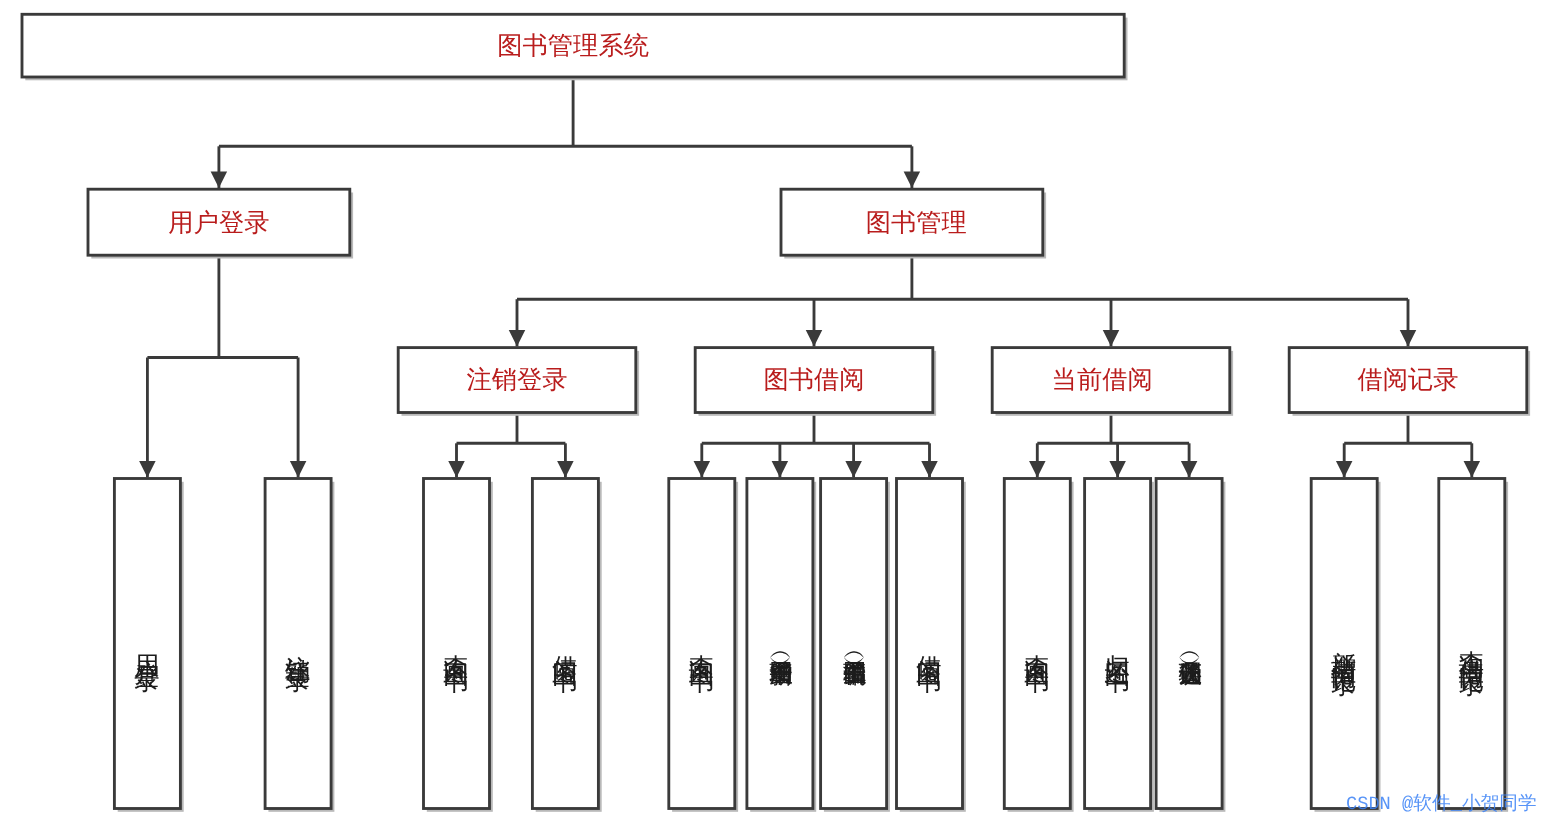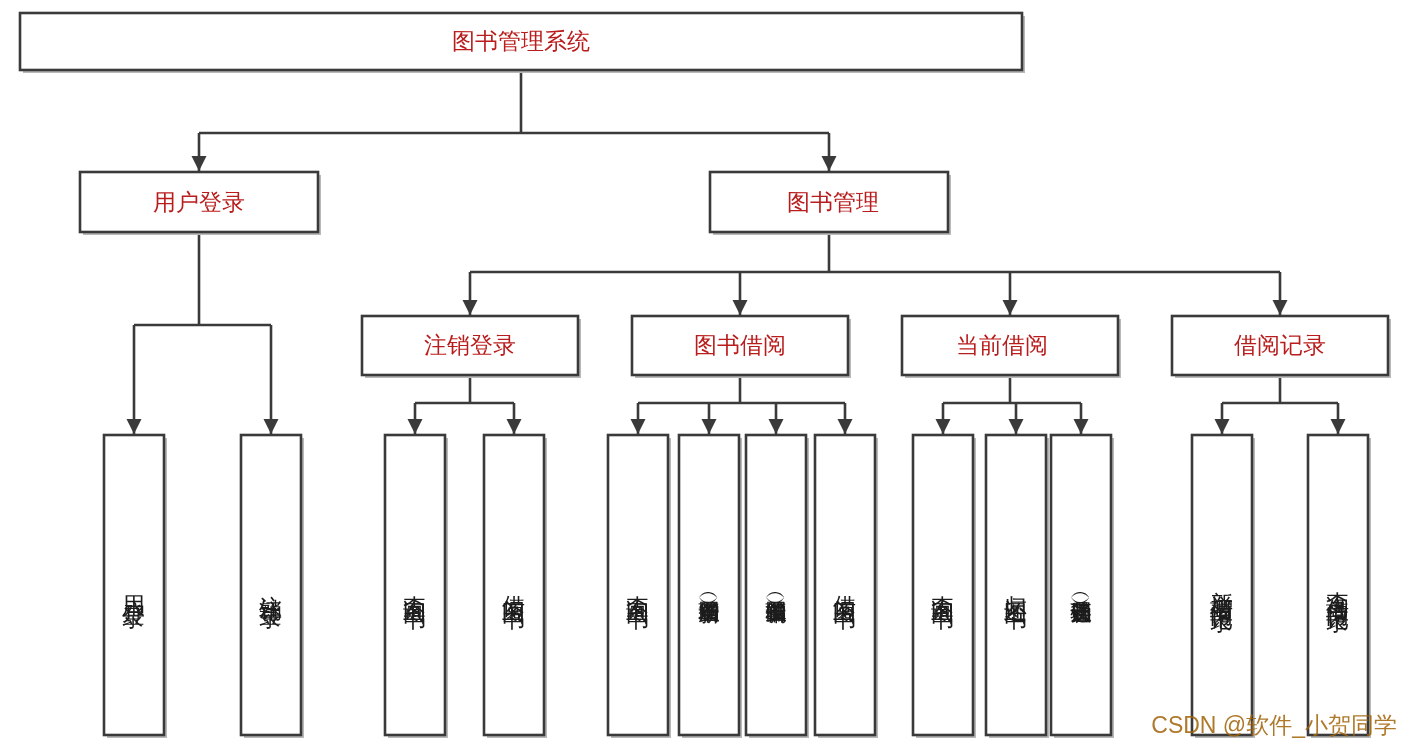--- a/index.html
+++ b/index.html
@@ -73,23 +73,23 @@
   .hlabel-text {
     font-family: Liberation Mono, monospace;
     font-size: 23px;
     color: #b91c1c;
     white-space: nowrap;
   }
   #watermark {
     position: absolute;
     right: 8px;
     bottom: 6px;
-    font-family: Liberation Sans, sans-serif;
-    font-size: 23px;
-    color: #a16207;
+    font-family: Liberation Mono, monospace;
+    font-size: 17px;
+    color: #3b82f6;
     white-space: nowrap;
     opacity: 0.85;
   }
 </style>
 </head>
 <body>
 
 <div id="diagram-root">
 
   <svg id="flow" viewBox="0 0 1405 747">

